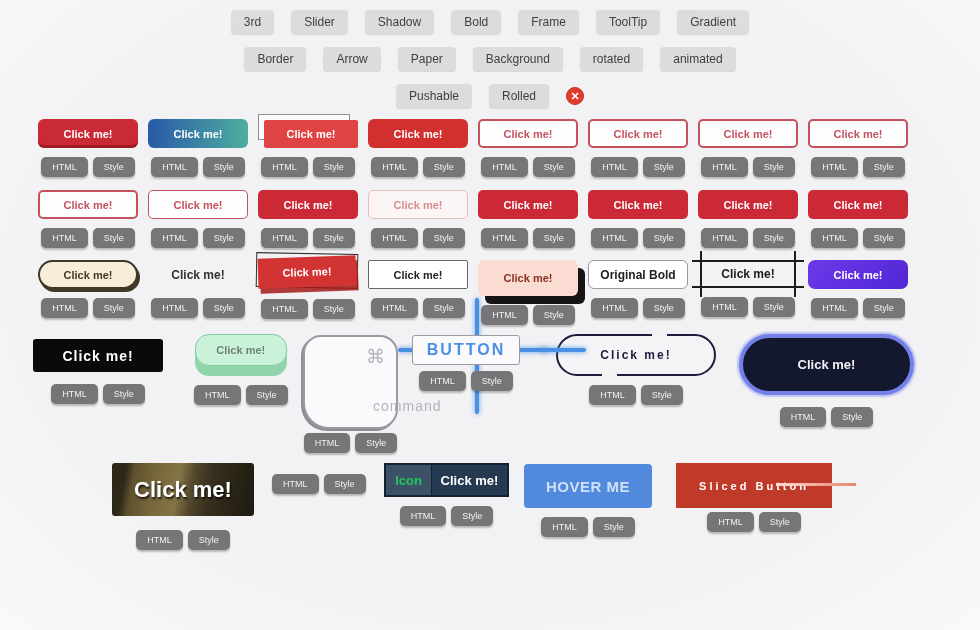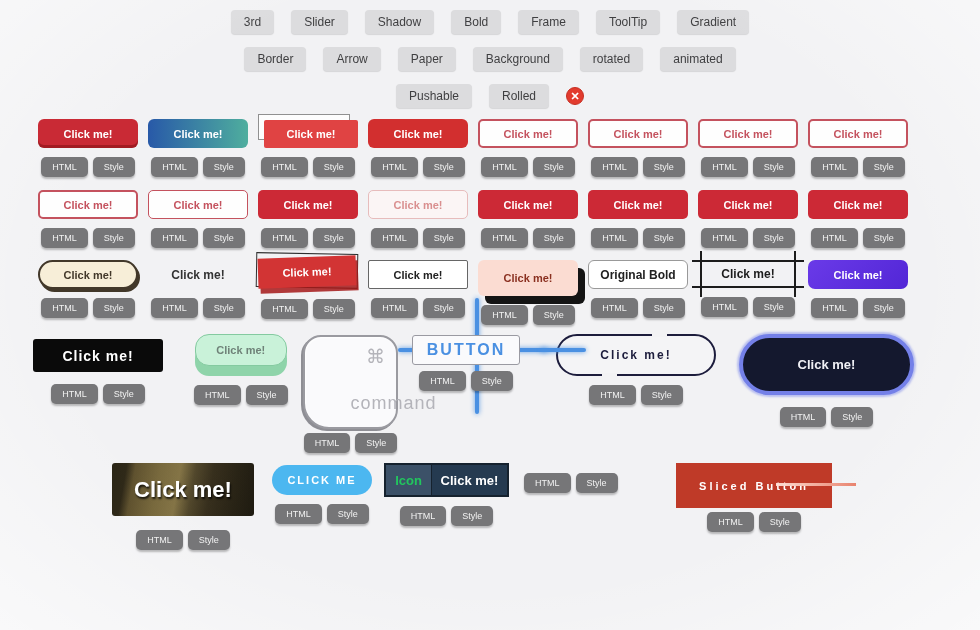--- a/index.html
+++ b/index.html
@@ -78,21 +78,21 @@
   .b-black { width:130px; height:33px; background:#0a0a0a; color:#fff; border:none; border-radius:3px;
              font-family:inherit; font-weight:bold; font-size:14px; letter-spacing:1px; cursor:pointer; }
   .mint-wrap   { position:relative; width:92px; height:42px; }
   .mint-bottom { position:absolute; top:10px; left:0; width:92px; height:32px; background:#8fd4aa; border-radius:14px; }
   .mint-top    { position:absolute; top:0; left:0; width:92px; height:32px; background:#c9f2d9; border:1px solid #84caa0;
                  border-radius:14px; color:#6f8278; font-family:inherit; font-weight:bold; font-size:11px; cursor:pointer; }
   .cmd-key { position:relative; width:95px; height:94px; background:#fafafc; border:2px solid #9a9aa0;
              border-radius:18px 18px 20px 26px; box-shadow:-2px 2px 0 #8e8e94, inset 1px 1px 2px #fff;
              color:#b4b4ba; cursor:pointer; }
   .cmd-sym { position:absolute; top:8px; right:11px; font-size:19px; }
-  .cmd-txt { position:absolute; bottom:13px; width:100%; text-align:left; font-size:18px; letter-spacing:1px; }
+  .cmd-txt { position:absolute; bottom:13px; width:100%; text-align:right; font-size:14px; letter-spacing:1px; }
   .b-cross { width:108px; height:30px; background:#fafafc; border:1px solid #9a9aa2; border-radius:3px;
              color:#4a90e2; font-family:inherit; font-weight:bold; font-size:16px; letter-spacing:2px; cursor:pointer; }
   .cross-v  { position:absolute; left:475px; top:298px; width:4px; height:116px; background:#4a90e2;
               border-radius:2px; box-shadow:0 0 5px rgba(74,144,226,0.9); z-index:1; }
   .cross-h  { position:absolute; left:398px; top:348px; width:150px; height:4px; background:#4a90e2;
               border-radius:2px; box-shadow:0 0 5px rgba(74,144,226,0.9); z-index:1; }
   .cross-h2 { position:absolute; left:540px; top:348px; width:46px; height:4px; background:#4a90e2;
               border-radius:2px; box-shadow:0 0 5px rgba(74,144,226,0.9); z-index:3; }
   .pill-gap { position:relative; width:160px; height:42px; background:#f4f4f6; border:2px solid #1c1c3c;
               border-radius:999px; color:#1c1c3c; font-family:inherit; font-weight:bold; font-size:12px;
@@ -407,39 +407,39 @@
 
 <div class="free mt14" style="left:112px; top:463px;">
   <button class="b-img">Click me!</button>
   <div class="tagrow">
       <button class="tag">HTML</button>
       <button class="tag">Style</button>
     </div>
 </div>
 
 <div class="free" style="left:272px; top:465px;">
-  <button class="b-cyan">CLICK ME</button>
   <div class="tagrow">
       <button class="tag">HTML</button>
       <button class="tag">Style</button>
     </div>
 </div>
 
 <div class="free" style="left:384px; top:463px;">
   <button class="icon-btn">
     <span class="icon-left">Icon</span>
     <span class="icon-right">Click me!</span>
   </button>
   <div class="tagrow">
       <button class="tag">HTML</button>
       <button class="tag">Style</button>
     </div>
 </div>
 
 <div class="free" style="left:524px; top:464px;">
+  <button class="b-hover">HOVER ME</button>
   <div class="tagrow">
       <button class="tag">HTML</button>
       <button class="tag">Style</button>
     </div>
 </div>
 
 <div class="free mt4" style="left:676px; top:463px;">
   <button class="b-slice">
     <span>Sliced Button</span>
     <span class="slice-line"></span>

